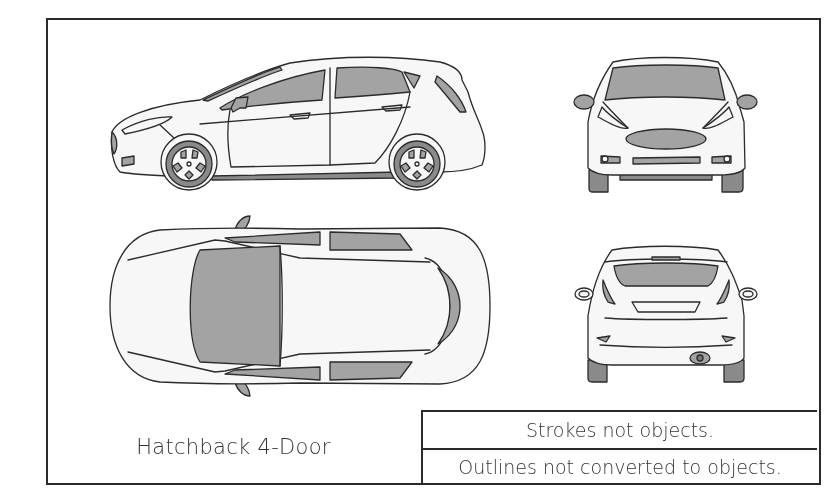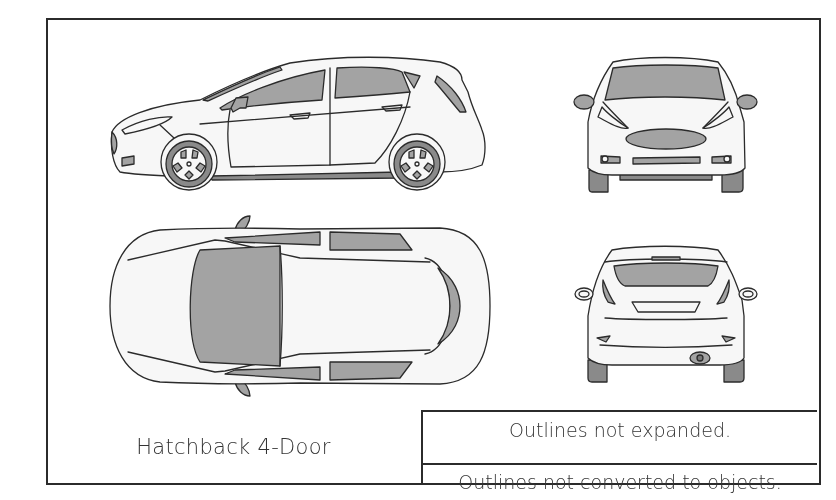--- a/index.html
+++ b/index.html
@@ -2,21 +2,21 @@
 <html><head>
 <meta charset="utf-8">
 <style>
   html, body { margin:0; padding:0; background:#ffffff; }
   body { width:836px; height:500px; position:relative; overflow:hidden; font-family:"DejaVu Sans", sans-serif; }
   .frame { position:absolute; left:46px; top:18px; width:771px; height:463px; border:2px solid #2b2b2b; box-sizing:content-box; }
   svg.art { position:absolute; left:0; top:0; }
   .title { position:absolute; left:46px; top:410px; width:375px; height:73px; display:flex; align-items:center; justify-content:center; font-size:21px; color:#333; letter-spacing:0.3px; font-weight:300; }
   .notes { position:absolute; left:421px; top:410px; width:396px; height:73px; border-left:2px solid #2b2b2b; border-top:2px solid #2b2b2b; box-sizing:border-box; }
   .note-row { height:36px; display:flex; align-items:center; justify-content:center; font-size:19px; color:#333; font-weight:300; box-sizing:border-box; }
-  .note-row + .note-row { border-top:2px solid #2b2b2b;margin-top:15px; }
+  .note-row + .note-row { border-top:2px solid #2b2b2b; }
 </style>
 </head>
 <body>
 
 <div class="frame"></div>
 
 <svg class="art" width="836" height="500" viewBox="0 0 836 500">
   <g stroke="#2b2b2b" stroke-width="1.3" stroke-linejoin="round" stroke-linecap="round">
 
     <g>
@@ -127,15 +127,15 @@
       <path fill="#a3a3a3" d="M330,380 L400,378 L412,362 L330,362 Z"></path>
       <path fill="none" d="M425,258 C445,262 450,290 450,306 C450,322 445,350 425,354"></path>
       <path fill="#a3a3a3" d="M438,268 C455,278 460,295 460,306 C460,318 455,334 438,344 C448,330 450,318 450,306 C450,294 448,282 438,268 Z"></path>
     </g>
   </g>
 </svg>
 
 <div class="title">Hatchback 4-Door</div>
 
 <div class="notes">
-  <div class="note-row">Outlines not expanded.</div>
+  <div class="note-row">Strokes not objects.</div>
   <div class="note-row">Outlines not converted to objects.</div>
 </div>
 
 </body></html>

